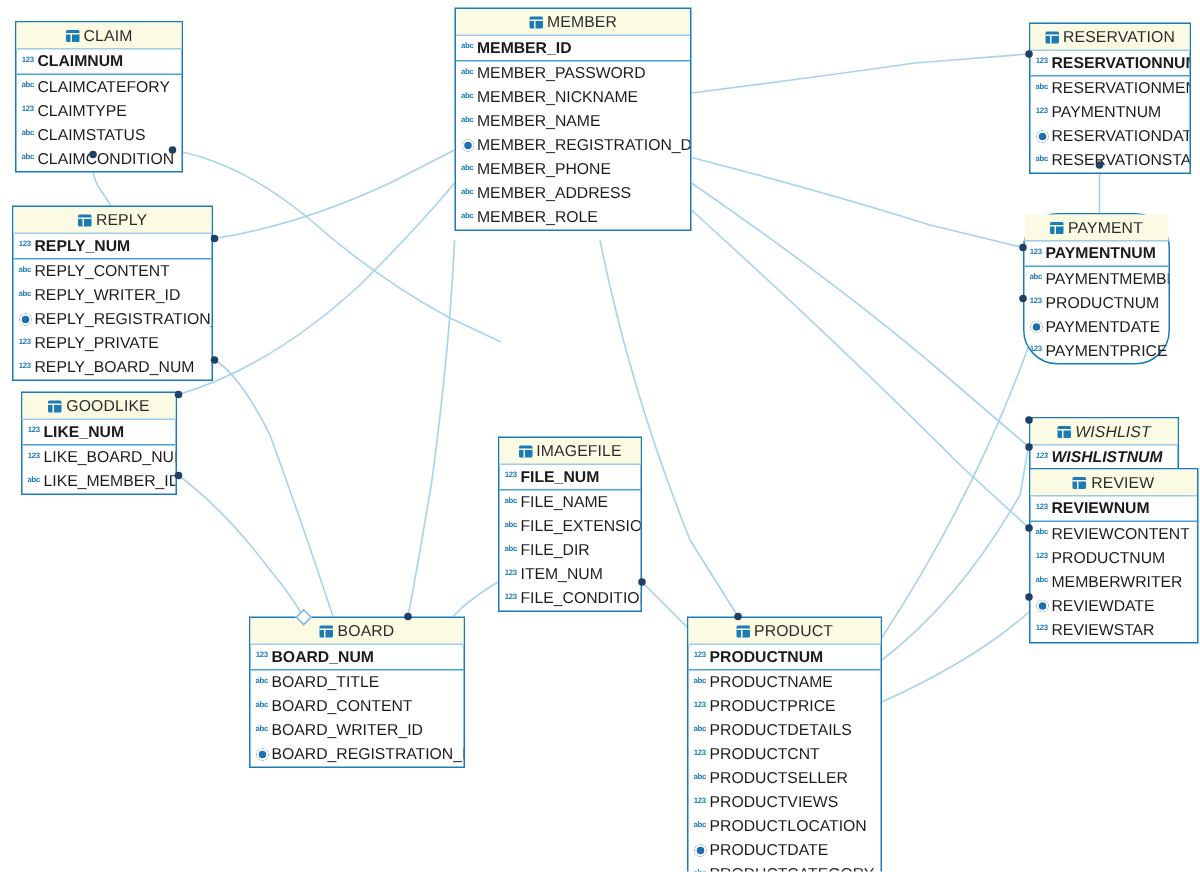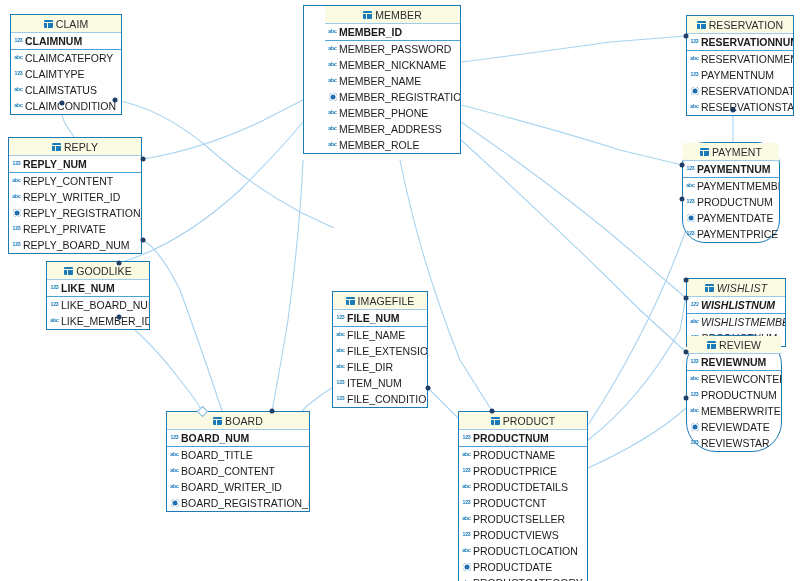--- a/index.html
+++ b/index.html
@@ -145,21 +145,21 @@
         <div class="row">
           <span class="ficon">abc</span>
           <span class="fname">CLAIMSTATUS</span>
         </div>
         <div class="row">
           <span class="ficon">abc</span>
           <span class="fname">CLAIMCONDITION</span>
         </div>
       </div>
     </div>
-    <div class="table" style="left: 303px; top: 5px; width: 158px; padding-left: 21px;">
+    <div class="table" style="left: 303px; top: 5px; width: 158px;">
       <div class="thead">
         <span class="tbl-icon"></span>
         <span>MEMBER</span>
       </div>
       <div class="pkrow">
         <div class="row pk">
           <span class="ficon">abc</span>
           <span class="fname">MEMBER_ID</span>
         </div>
       </div>
@@ -281,21 +281,21 @@
         <div class="row">
           <span class="ficon">123</span>
           <span class="fname">REPLY_PRIVATE</span>
         </div>
         <div class="row">
           <span class="ficon">123</span>
           <span class="fname">REPLY_BOARD_NUM</span>
         </div>
       </div>
     </div>
-    <div class="table" style="left: 14px; top: 261px; width: 104px; margin-left: 32px;">
+    <div class="table" style="left: 14px; top: 261px; width: 104px;">
       <div class="thead">
         <span class="tbl-icon"></span>
         <span>GOODLIKE</span>
       </div>
       <div class="pkrow">
         <div class="row pk">
           <span class="ficon">123</span>
           <span class="fname">LIKE_NUM</span>
         </div>
       </div>
@@ -325,21 +325,21 @@
         <div class="row">
           <span class="ficon">abc</span>
           <span class="fname">WISHLISTMEMBER</span>
         </div>
         <div class="row">
           <span class="ficon">123</span>
           <span class="fname">PRODUCTNUM</span>
         </div>
       </div>
     </div>
-    <div class="table" style="left: 686px; top: 335px; width: 96px; border-radius: 30px;">
+    <div class="table" style="left: 686px; top: 312px; width: 113px;">
       <div class="thead">
         <span class="tbl-icon"></span>
         <span>REVIEW</span>
       </div>
       <div class="pkrow">
         <div class="row pk">
           <span class="ficon">123</span>
           <span class="fname">REVIEWNUM</span>
         </div>
       </div>

